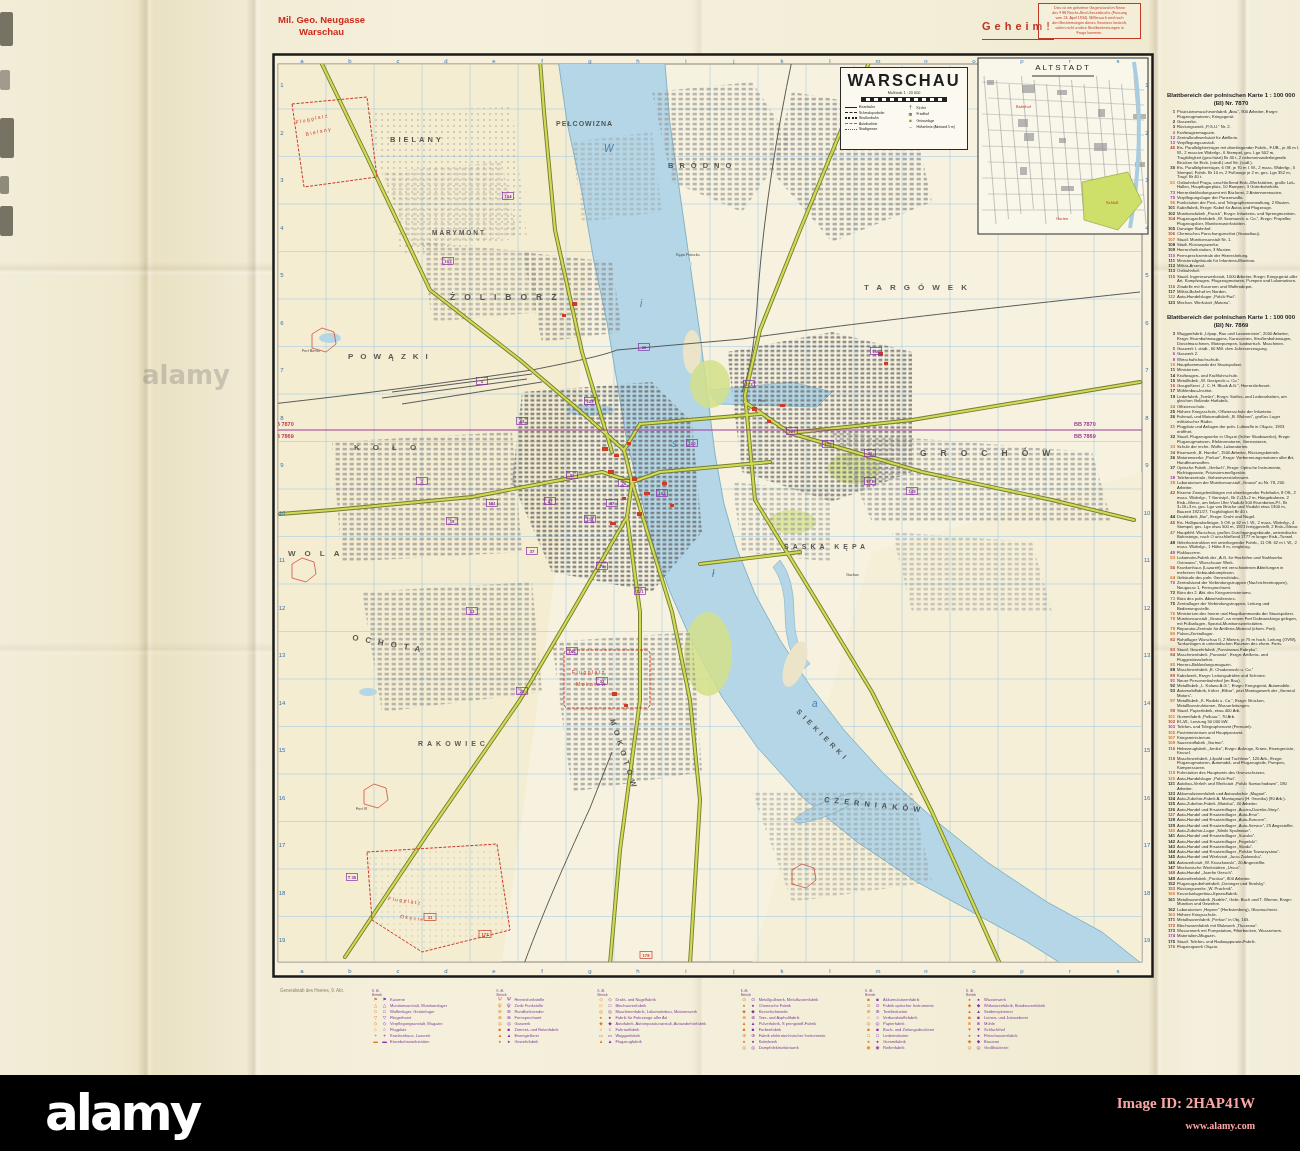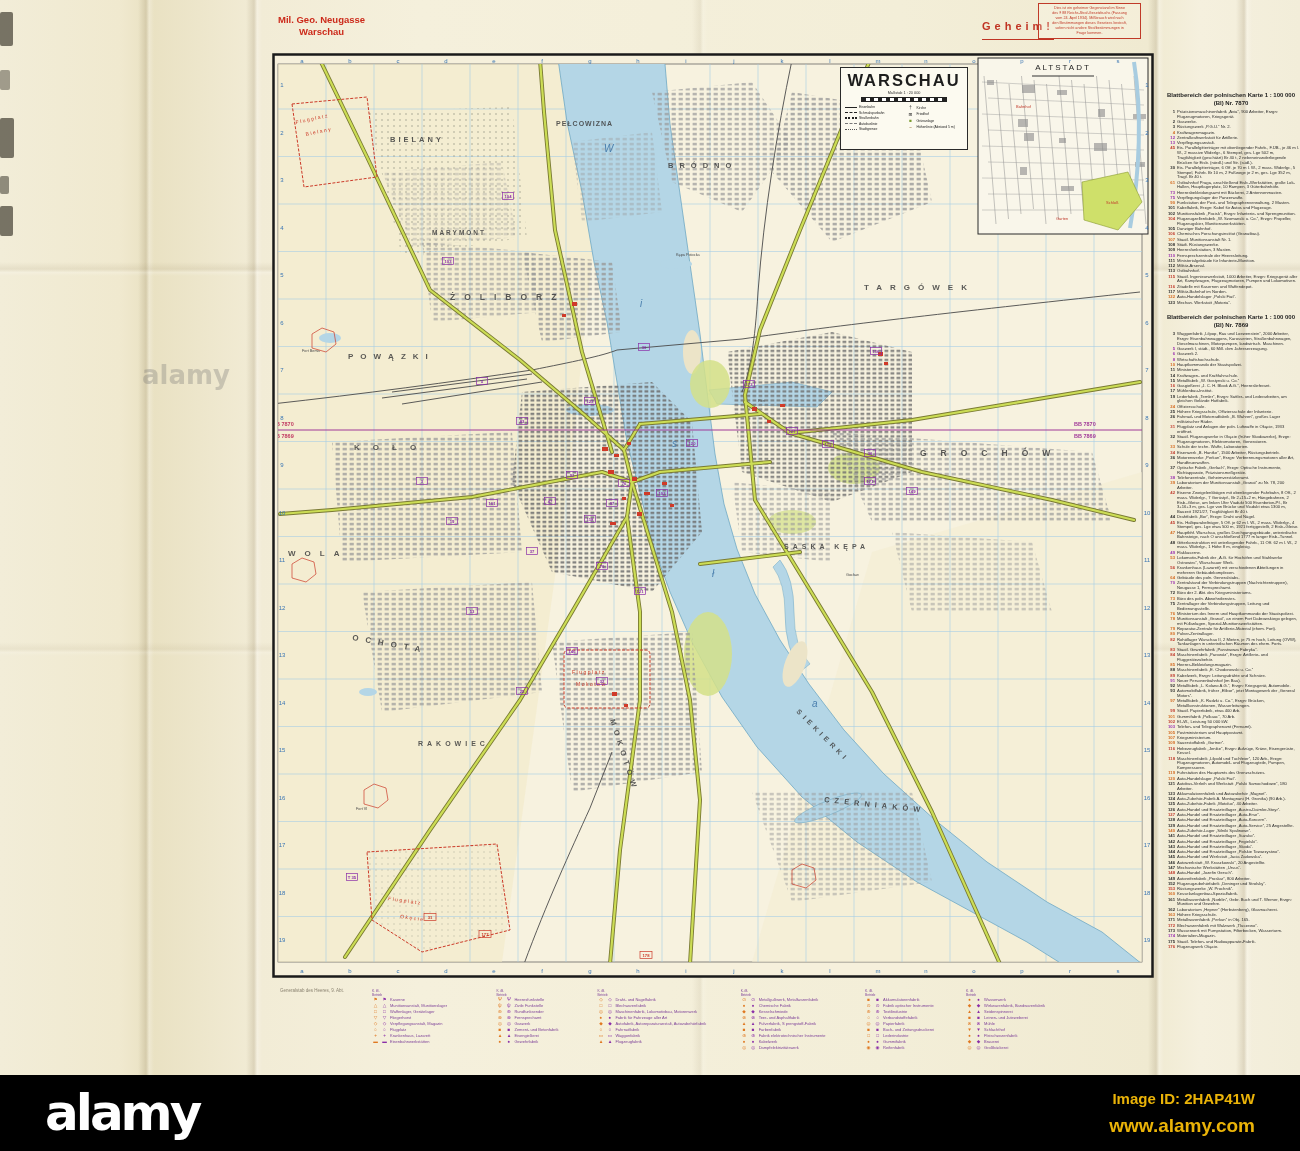--- a/index.html
+++ b/index.html
@@ -46,23 +46,23 @@
   .bl-row{display:flex;align-items:flex-start;gap:2px;margin-bottom:1.4px;}
   .bl-s{width:7px;flex:none;font-size:4.6px;line-height:1;text-align:center;}
   .bl-s.o{color:#e07820;} .bl-s.p{color:#8a2ea8;}
   .bl-t{font-size:4px;line-height:1.1;color:#7c3f98;}
   
   .wm{position:absolute;font-family:"DejaVu Sans",sans-serif;font-weight:bold;color:rgba(110,110,110,.30);pointer-events:none;}
   .wm.faint{color:rgba(90,90,90,.07);}
   
   .footer{position:absolute;left:0;top:1075px;width:1300px;height:76px;background:#000;display:flex;align-items:center;justify-content:space-between;padding:0 45px;box-sizing:border-box;}
   .logo{color:#fff;font-family:"DejaVu Sans",sans-serif;font-weight:bold;font-size:50px;letter-spacing:-3px;line-height:1;}
-  .fr{color:#eab308;text-align:right;font-family:Liberation Sans, sans-serif;}
+  .fr{color:#fca5a5;text-align:right;font-family:Liberation Serif, serif;}
   .fr .id{font-size:15px;font-weight:600;margin-bottom:8px;}
-  .fr .url{font-size:19px;font-weight:bold;}
+  .fr .url{font-size:10px;font-weight:bold;}
   svg text{font-family:"Liberation Sans",sans-serif;}
 </style>
 </head>
 <body>
 
 <div id="stage">
 
   <div class="fold v" style="left:138px"></div>
   <div class="fold v" style="left:246px"></div>
   <div class="fold v" style="left:1148px"></div>

